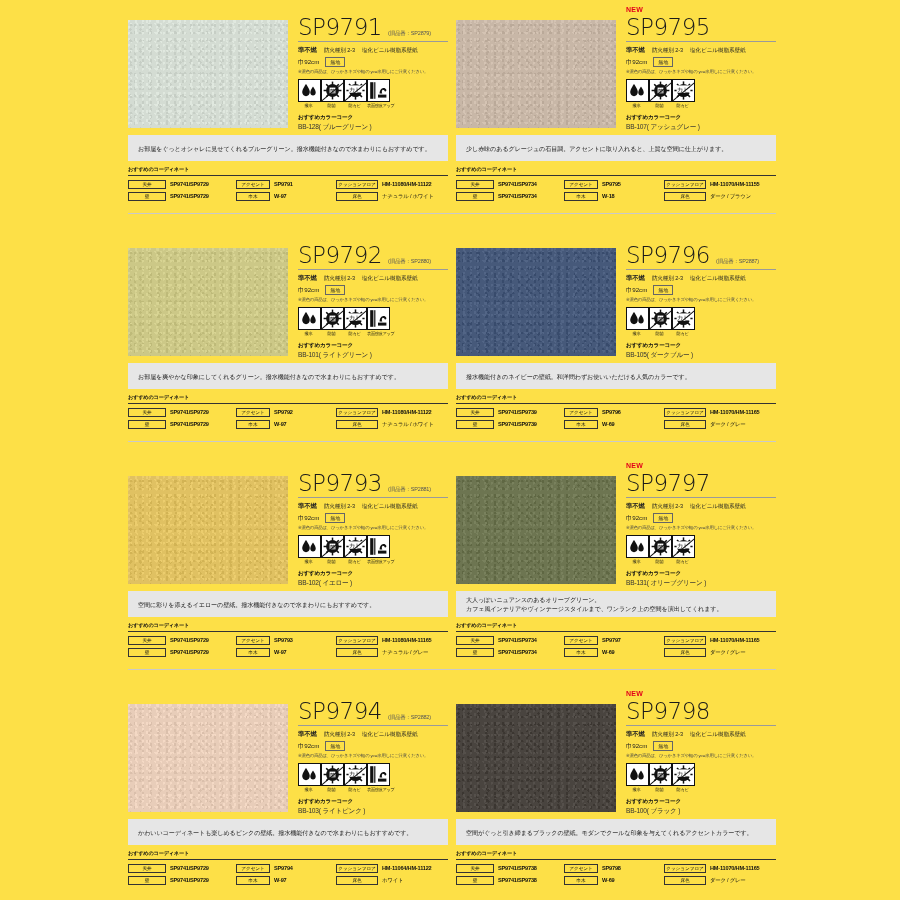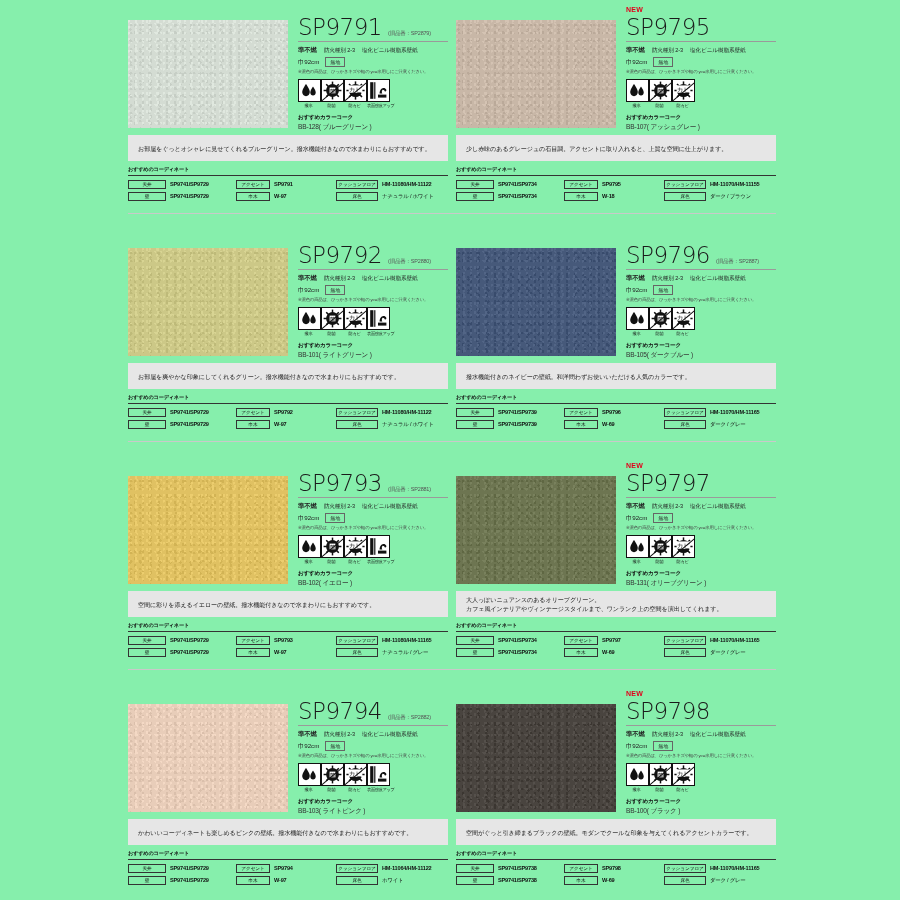--- a/index.html
+++ b/index.html
@@ -5,21 +5,21 @@
   html, body {
     margin: 0; padding: 0;
     width: 900px; height: 900px;
     background: #ffffff;
     font-family: "Liberation Sans", "DejaVu Sans", sans-serif;
     overflow: hidden;
   }
   #page {
     position: relative;
     width: 900px; height: 900px;
-    background: #86efac;
+    background: #fde047;
     padding: 0;
     box-sizing: border-box;
   }
   .grid {
     position: absolute;
     left: 128px; top: 0px;
     width: 648px;
     display: block;
   }
   .row {

